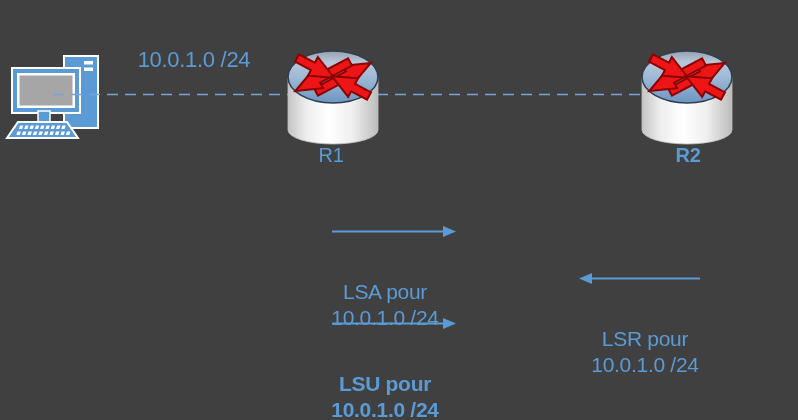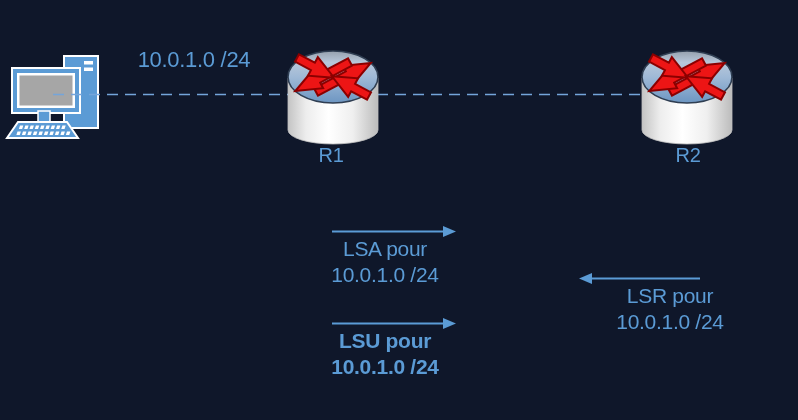--- a/index.html
+++ b/index.html
@@ -1,35 +1,35 @@
 <!DOCTYPE html>
 <html style="--accent: #5b9bd5; --link_dash: #74a5da; --arrow_red: #ed1515; --arrow_red_outline: #8b0000; --router_top_blue: #7399c6; --screen_gray: #a6a6a6;"><head>
 <meta charset="utf-8">
 <style>
   html,body{margin:0;padding:0;background:#fff;}
   .canvas{
-    position:relative;width:798px;height:420px;background:#0f172a;overflow:hidden;
+    position:relative;width:798px;height:420px;background:#404040;overflow:hidden;
     font-family:"Liberation Sans",sans-serif;
   }
   .pc-icon{position:absolute;left:4px;top:52px;width:112px;height:96px;z-index:1;}
   .overlay{position:absolute;left:0;top:0;width:798px;height:420px;z-index:2;}
   .router{position:absolute;width:98px;height:102px;z-index:3;}
   .router.r1{left:284px;top:49px;}
   .router.r2{left:638px;top:49px;}
   .lbl{
     position:absolute;color:var(--accent,#5b9bd5);text-align:center;z-index:4;
     letter-spacing:-0.3px;line-height:26px;
   }
   .net-lbl{left:127px;top:47px;width:134px;font-size:22px;}
   .node-lbl{font-size:20px;width:60px;top:142px;}
   .r1-lbl{left:301px;}
-  .r2-lbl{left:658px;}
-  .msg{font-size:21px;width:152px;}
+  .r2-lbl{left:658px;font-weight:bold;}
+  .msg{font-size:21px;width:152px;margin-top:43px;}
   .msg-lsa{left:309px;top:236px;}
-  .msg-lsr{left:594px;top:283px;}
+  .msg-lsr{left:569px;top:283px;}
   .msg-lsu{left:309px;top:328px;font-weight:bold;}
   .link-line{stroke:var(--link_dash,#74a5da);stroke-width:1.6;}
   .msg-line{stroke:var(--accent,#5b9bd5);stroke-width:1.8;fill:none;}
   .msg-head{fill:var(--accent,#5b9bd5);stroke:none;}
   .blue-fill{fill:var(--accent,#5b9bd5);}
   .screen{fill:var(--screen_gray,#a6a6a6);}
 </style>
 </head>
 <body>
 

